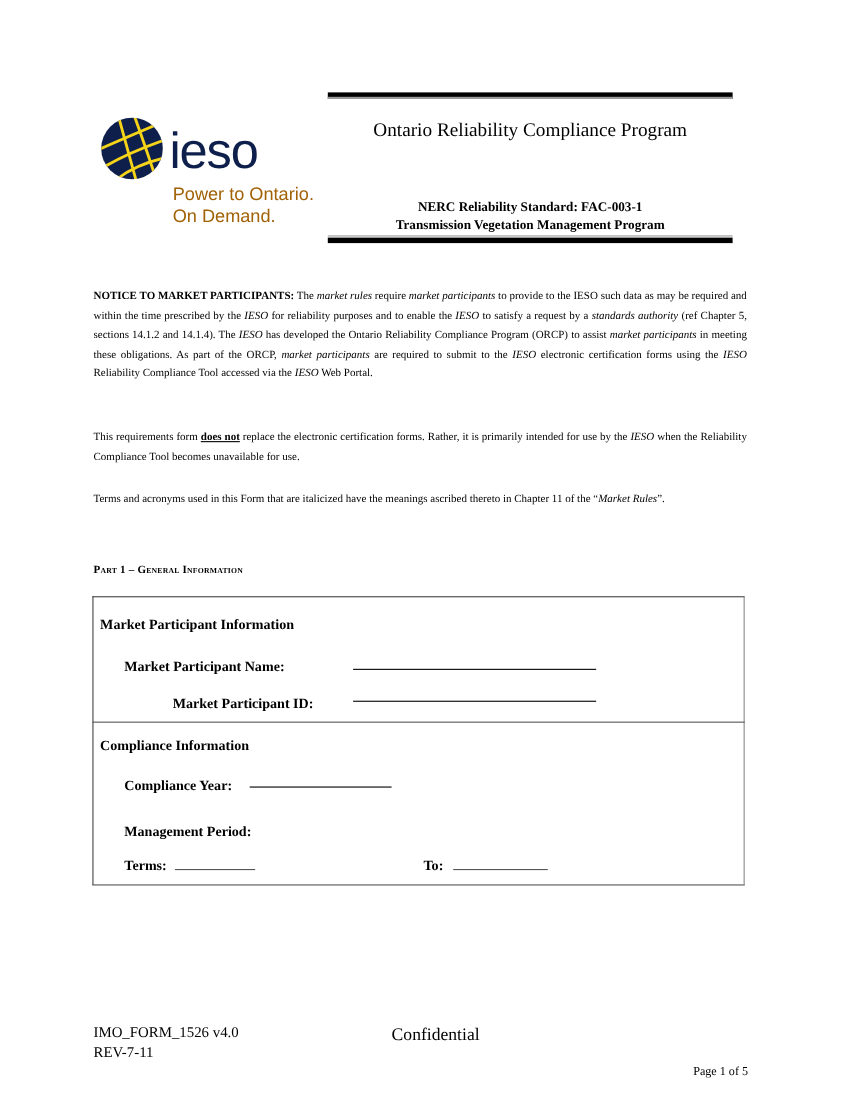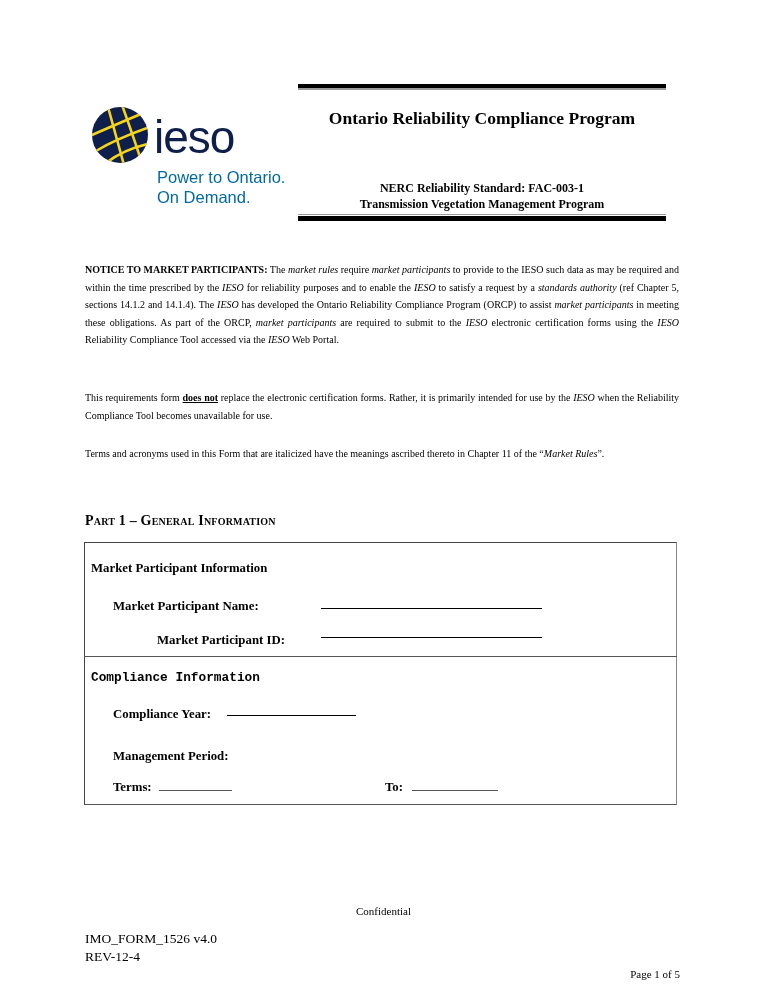--- a/index.html
+++ b/index.html
@@ -12,65 +12,65 @@
     
     .logo { left: 90px; top: 105px; width: 210px; height: 110px; }
     .logo svg { position: absolute; left: 0; top: 0; }
     .logo-word {
       position: absolute; left: 64px; top: 4px;
       font-family: "Liberation Sans", sans-serif; font-size: 46px; color: #0d1f4a;
       letter-spacing: -1px; line-height: 56px;
     }
     .logo-tag {
       position: absolute; left: 67px; top: 62px;
-      font-family: "Liberation Sans", sans-serif; font-size: 16.5px; color: #0369a1;
+      font-family: "Liberation Sans", sans-serif; font-size: 16.5px; color: #a16207;
       line-height: 20px; white-space: nowrap;
     }
 
     
     .rule-top { left: 298px; top: 84px; width: 368px; height: 4px; background: #000; border-bottom: 2px solid #9a9a9a; }
     .rule-bot-1 { left: 298px; top: 214px; width: 368px; height: 1px; background: #9a9a9a; }
     .rule-bot-2 { left: 298px; top: 216px; width: 368px; height: 5px; background: #000; }
 
     .title {
       left: 298px; top: 108px; width: 368px; text-align: center;
-      font-weight: bold; font-size: 17.5px; line-height: 21px;
+      font-weight: normal; font-size: 17.5px; line-height: 21px;
     }
     .subtitle {
       left: 298px; top: 168px; width: 368px; text-align: center;
       font-weight: bold; font-size: 12px; line-height: 16px; margin-top: 12px;
     }
 
     
     .para {
       left: 85px; width: 594px; font-size: 10px; line-height: 17.6px; text-align: justify;
     }
     .para i { font-style: italic; }
     .para b.u { text-decoration: underline; }
 
     .part-heading {
-      left: 85px; top: 513px; font-weight: bold; font-size: 14px;
+      left: 85px; top: 513px; font-weight: bold; font-size: 10px;
       font-variant: small-caps; letter-spacing: 0.2px;
     }
 
     
     .form-box {
       left: 84px; top: 542px; width: 593px; height: 263px;
       border: 1.5px solid #444; border-right-color: #888; border-bottom-color: #555;
       box-sizing: border-box;
     }
     .divider { left: 84px; top: 656px; width: 593px; height: 1px; background: #555; }
 
     .lbl { font-weight: bold; font-size: 12.8px; line-height: 16px; white-space: nowrap; }
     .uline { height: 1px; background: #000; }
     .uline.thin { background: #555; }
 
     
     .foot-left { left: 85px; top: 930px; font-size: 13.5px; line-height: 18px; }
-    .foot-mid { left: 356px; top: 905px; font-size: 11px; }
+    .foot-mid { left: 356px; top: 932px; font-size: 16px; }
     .foot-right { left: 600px; top: 932px; width: 80px; text-align: right; font-size: 11px; margin-top: 36px; }
   </style>
 </head>
 <body>
 
 <div class="abs logo">
   <svg width="60" height="60" viewBox="0 0 60 60">
     <defs>
         <clipPath id="c">
           <circle cx="30" cy="30" r="28"></circle>
@@ -121,31 +121,31 @@
 <div class="abs divider"></div>
 
 <div class="abs lbl" style="left:91px; top:560px;">Market Participant Information</div>
 
 <div class="abs lbl" style="left:113px; top:598px;">Market Participant Name:</div>
 <div class="abs uline" style="left:321px; top:608px; width:221px;"></div>
 
 <div class="abs lbl" style="left:113px; top:632px;margin-left:44px;">Market Participant ID:</div>
 <div class="abs uline" style="left:321px; top:637px; width:221px;"></div>
 
-<div class="abs lbl" style="left:91px; top:670px;font-family:Liberation Mono, monospace;">Compliance Information</div>
+<div class="abs lbl" style="left:91px; top:670px;">Compliance Information</div>
 
 <div class="abs lbl" style="left:113px; top:706px;">Compliance Year:</div>
 <div class="abs uline" style="left:227px; top:715px; width:129px;"></div>
 
 <div class="abs lbl" style="left:113px; top:748px;">Management Period:</div>
 
 <div class="abs lbl" style="left:113px; top:779px;">Terms:</div>
 <div class="abs uline thin" style="left:159px; top:790px; width:73px;"></div>
 
 <div class="abs lbl" style="left:385px; top:779px;">To:</div>
 <div class="abs uline thin" style="left:412px; top:790px; width:86px;"></div>
 
 <div class="abs foot-left">
   <div>IMO_FORM_1526 v4.0</div>
-  <div>REV-12-4</div>
+  <div>REV-7-11</div>
 </div>
 <div class="abs foot-mid">Confidential</div>
 <div class="abs foot-right">Page 1 of 5</div>
 
 </body></html>

